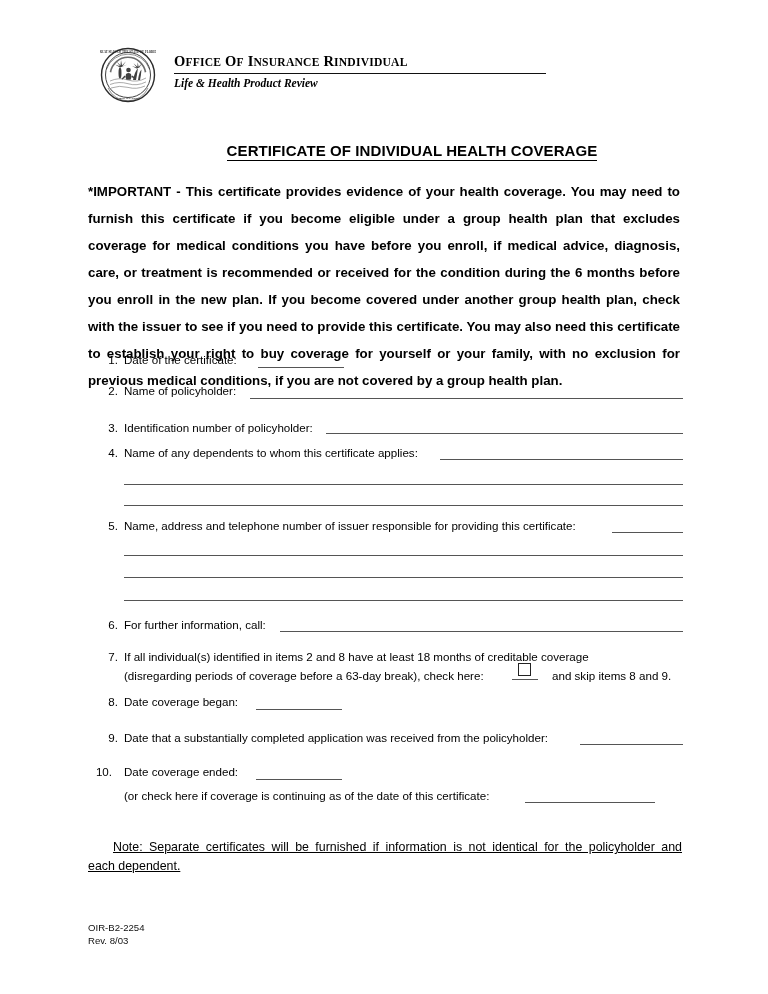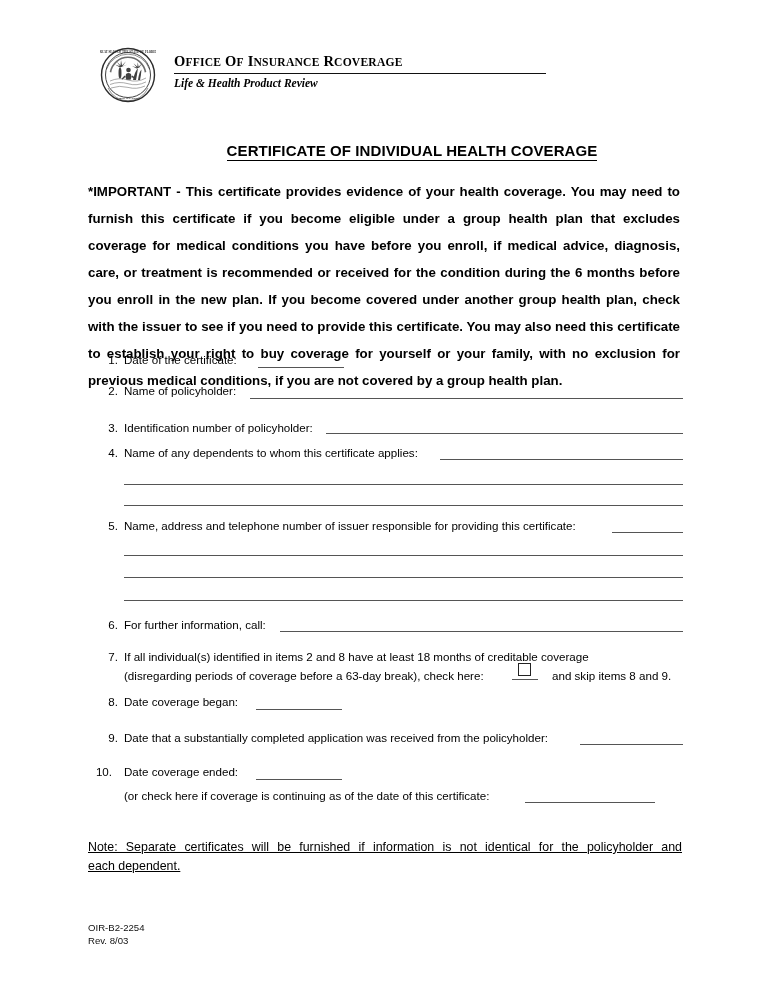--- a/index.html
+++ b/index.html
@@ -134,20 +134,21 @@
     font-size: 12.4px;
     line-height: 19px;
   }
   .note-line {
     display: block;
     text-decoration: underline;
   }
   .note-line.l1 {
     text-align: justify;
     text-align-last: justify;
+    margin-left: 25px;
   }
 
   
   .footer {
     position: absolute;
     left: 88px;
     top: 922px;
     font-size: 9.6px;
     line-height: 12.5px;
     color: #111;
@@ -191,21 +192,21 @@
           <text x="28" y="52" text-anchor="middle">IN GOD WE TRUST</text>
         </g>
         <g stroke="#2b2b2b" stroke-width="0.5" fill="none">
           <path d="M6.5 22 A23 23 0 0 1 49.5 22"></path>
           <path d="M8 41 A22 22 0 0 0 48 41"></path>
         </g>
       </svg>
     </div>
 
     <div class="agency-block">
-      <div class="agency-name">O<span class="sc">FFICE</span> O<span class="sc">F</span> I<span class="sc">NSURANCE</span> R<span class="sc">COVERAGE</span></div>
+      <div class="agency-name">O<span class="sc">FFICE</span> O<span class="sc">F</span> I<span class="sc">NSURANCE</span> R<span class="sc">INDIVIDUAL</span></div>
     </div>
     <div class="agency-rule"></div>
     <div class="agency-sub">Life &amp; Health Product Review</div>
   </div>
 
   <div class="doc-title">
     <span>CERTIFICATE OF INDIVIDUAL HEALTH COVERAGE</span>
   </div>
 
   <div class="important">*IMPORTANT - This certificate provides evidence of your health coverage.  You may need to furnish this certificate if you become eligible under a group health plan that excludes coverage for medical conditions you have before you enroll, if medical advice, diagnosis, care, or treatment is recommended or received for the condition during the 6 months before you enroll in the new plan.  If you become covered under another group health plan, check with the issuer to see if you need to provide this certificate.  You may also need this certificate to establish your right to buy coverage for yourself or your family, with no exclusion for previous medical conditions, if you are not covered by a group health plan.</div>

